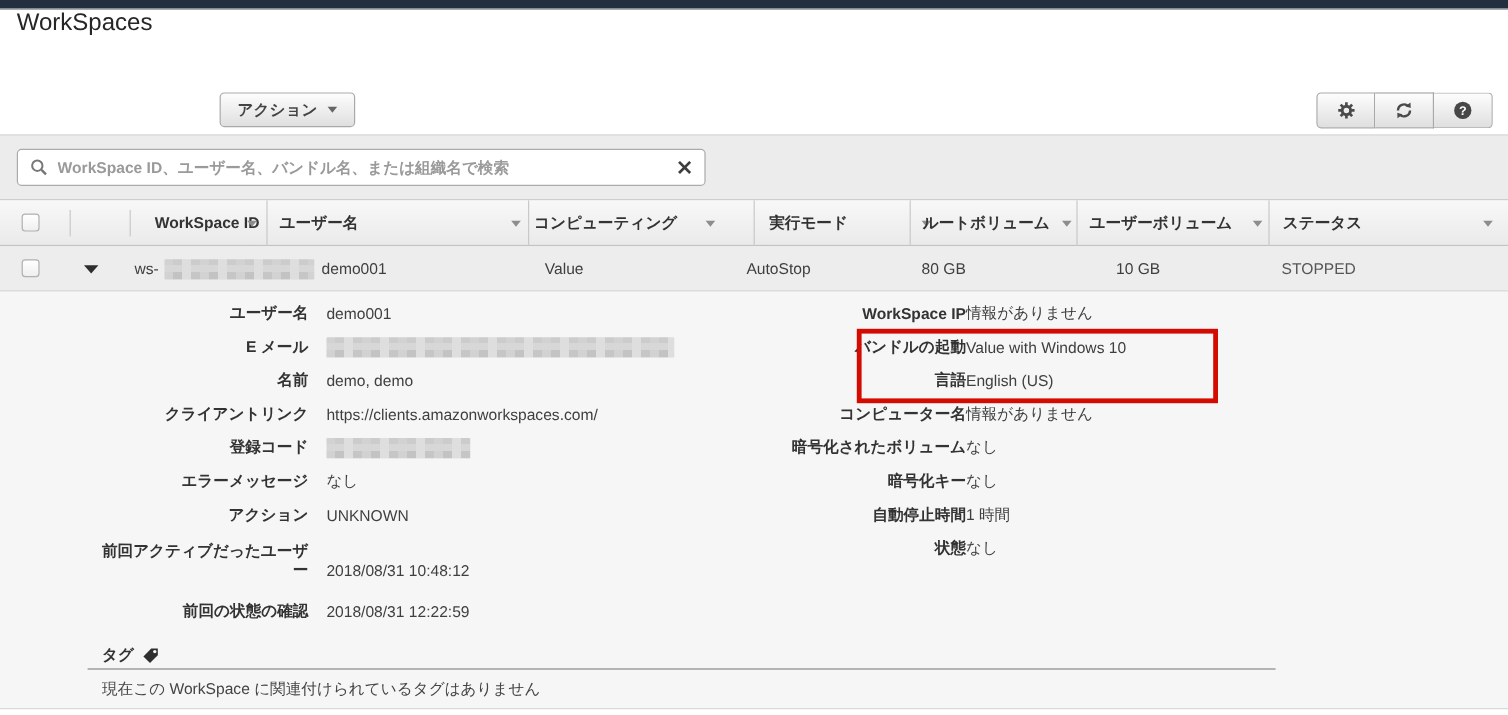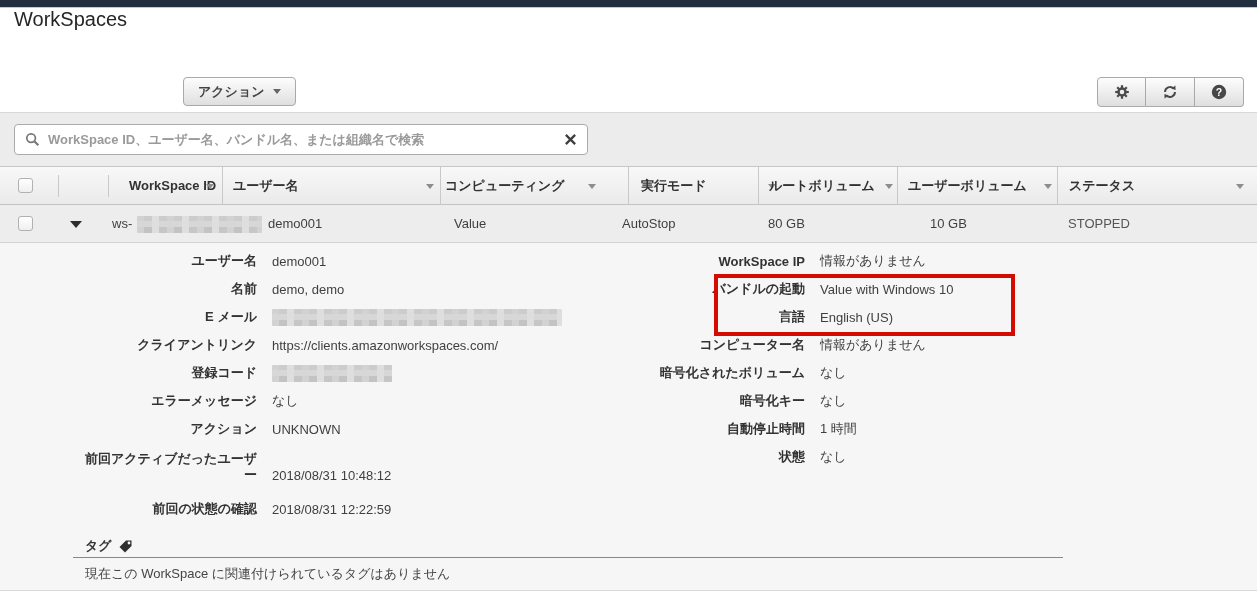--- a/index.html
+++ b/index.html
@@ -58,21 +58,21 @@
 
   
   .details { position:absolute; left:0; top:243px; width:1257px; height:348px; background:#f6f6f6; border-bottom:1px solid #d9d9d9; font-size:13px; }
   .dcol { position:absolute; top:4px; }
   .drow { display:flex; height:28px; align-items:center; }
   .drow.tall { height:44px; align-items:flex-end; padding-bottom:4px; }
   .dlabel { font-weight:bold; color:#333; text-align:right; }
   .dcol-left .dlabel { width:180px; margin-left:77px; line-height:16px; }
   .dcol-left .dvalue { margin-left:15px; color:#3f3f3f; }
   .dcol-right .dlabel { width:200px; margin-left:605px; }
-  .dcol-right .dvalue { margin-left:15px; color:#3f3f3f; }
+  .dcol-right .dvalue { color:#3f3f3f; }
   .redbox { position:absolute; left:714px; top:31px; width:301px; height:62px; border:4px solid #d30b00; pointer-events:none; }
 
   .tag-heading { position:absolute; left:85px; top:294px; font-size:13px; font-weight:bold; color:#333; display:flex; align-items:center; gap:6px; }
   .tag-rule { position:absolute; left:73px; top:314px; width:990px; height:1px; background:#888; }
   .tag-empty { position:absolute; left:85px; top:322px; font-size:13px; color:#444; }
 </style>
 </head>
 <body>
 
 <div class="stage">
@@ -183,26 +183,26 @@
   </div>
 
   <div class="details">
 
     <div class="dcol dcol-left">
       <div class="drow">
           <span class="dlabel">ユーザー名</span>
           <span class="dvalue">demo001</span>
         </div>
       <div class="drow">
+          <span class="dlabel">E メール</span>
+          <span class="dvalue"><span class="pixelated" style="width:290px;height:17px;vertical-align:middle;"></span></span>
+        </div>
+      <div class="drow">
           <span class="dlabel">名前</span>
           <span class="dvalue">demo, demo</span>
-        </div>
-      <div class="drow">
-          <span class="dlabel">E メール</span>
-          <span class="dvalue"><span class="pixelated" style="width:290px;height:17px;vertical-align:middle;"></span></span>
         </div>
       <div class="drow">
           <span class="dlabel">クライアントリンク</span>
           <span class="dvalue">https://clients.amazonworkspaces.com/</span>
         </div>
       <div class="drow">
           <span class="dlabel">登録コード</span>
           <span class="dvalue"><span class="pixelated" style="width:120px;height:17px;vertical-align:middle;"></span></span>
         </div>
       <div class="drow">

